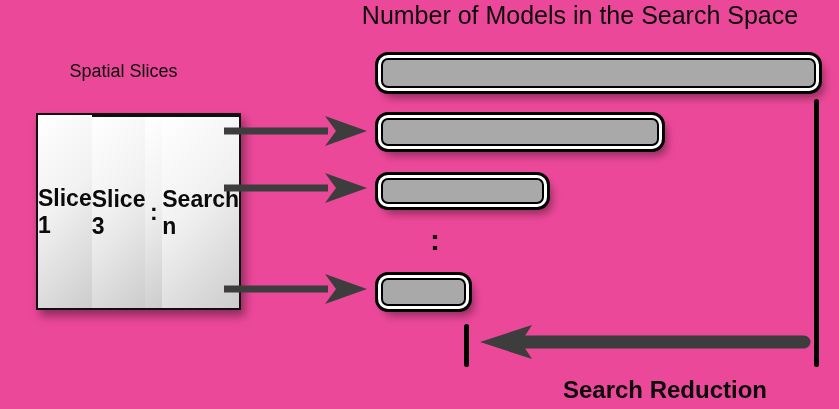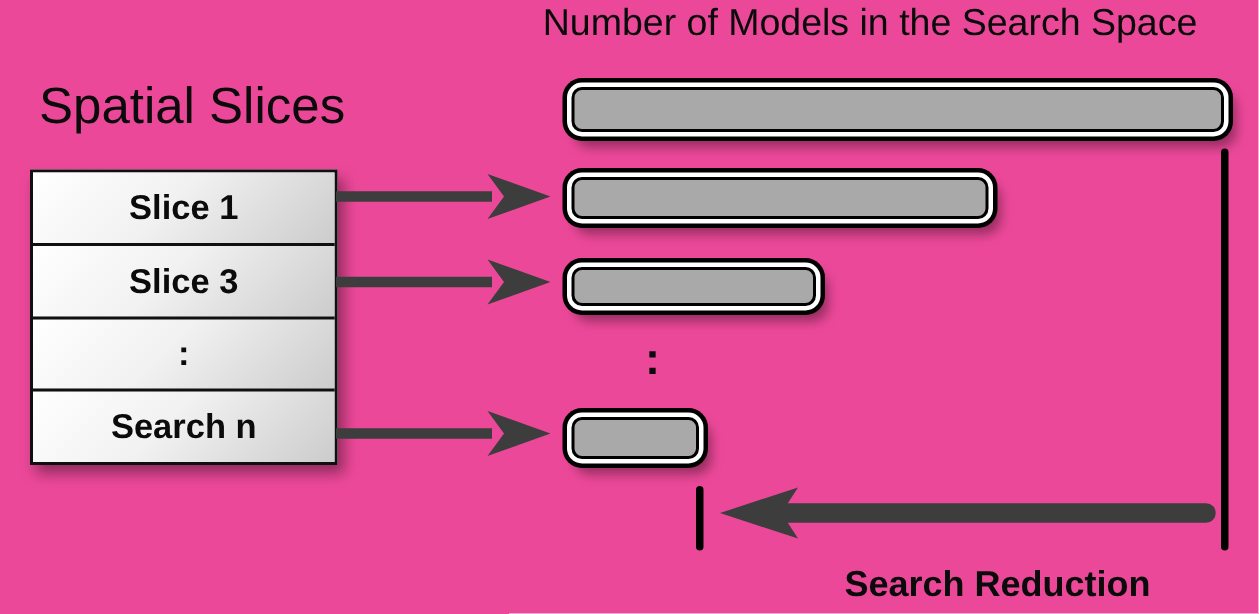--- a/index.html
+++ b/index.html
@@ -2,28 +2,28 @@
 <html><head>
 <meta charset="utf-8">
 <style>
   html,body{margin:0;padding:0;background:#ffffff;}
   #canvas{
     position:relative;width:839px;height:409px;background:#ec4899;overflow:hidden;
     font-family:Liberation Sans, sans-serif;color:#0b0b0b;
   }
   .lbl{position:absolute;text-align:center;white-space:nowrap;}
   .title-top{left:330px;top:0px;width:500px;font-size:25px;line-height:30px;font-weight:400;}
-  .title-left{left:26px;top:56px;width:195px;font-size:34px;line-height:30px;font-weight:400;}
+  .title-left{left:26px;top:56px;width:195px;font-size:18px;line-height:30px;font-weight:400;}
   .label-bottom{left:500px;top:374px;width:330px;font-size:24px;line-height:32px;font-weight:700;}
 
   
   .slice-table{
-    position:absolute;left:20px;top:113px;width:205px;height:197px;
+    position:absolute;left:36px;top:113px;width:205px;height:197px;
     border:2px solid #101010;box-sizing:border-box;
-    display:flex;flex-direction:column;
+    display:flex;flex-direction:row;
     box-shadow:4px 6px 9px rgba(0,0,0,0.40);
     background:#e6e6e6;
   }
   .slice-row{
     flex:1;display:flex;align-items:center;justify-content:center;
     background:linear-gradient(135deg,#ffffff 0%,#f1f1f1 45%,#cccccc 100%);
     border-top:2px solid #101010;box-sizing:border-box;
   }
   .slice-row:first-child{border-top:none;}
   .slice-row .slice-label{font-size:23px;font-weight:700;}

